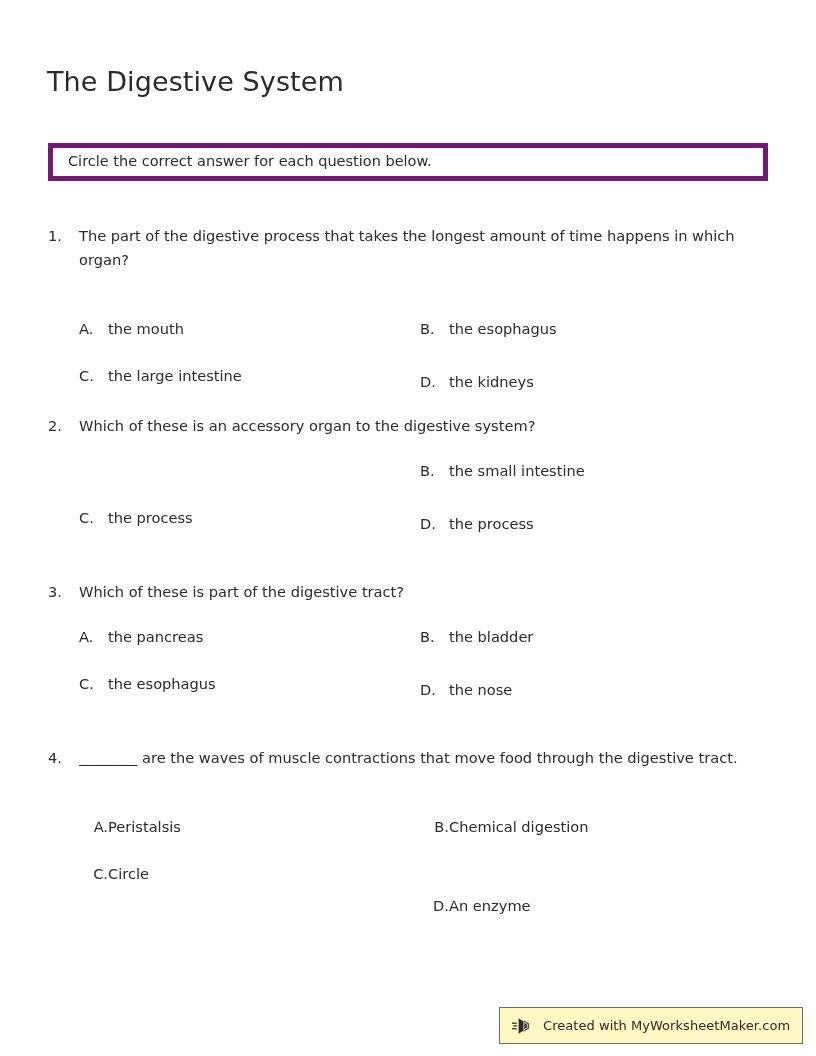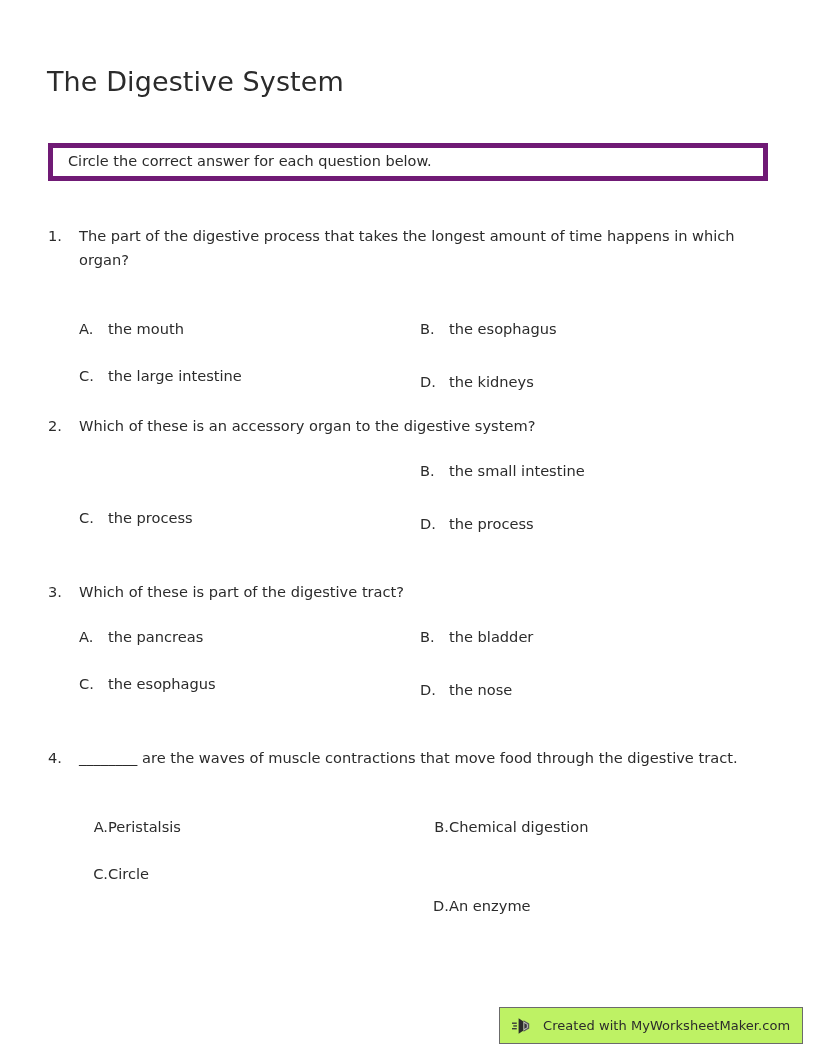--- a/index.html
+++ b/index.html
@@ -122,21 +122,21 @@
 
   
   .footer-badge {
     position: absolute;
     left: 499px;
     top: 1007px;
     width: 304px;
     height: 37px;
     box-sizing: border-box;
     border: 1px solid #6b6b6b;
-    background: #bef264;
+    background: #fef9c3;
     display: flex;
     align-items: center;
     padding-left: 12px;
   }
   .footer-logo {
     width: 22px;
     height: 22px;
     flex: 0 0 22px;
     margin-right: 9px;
     display: block;

